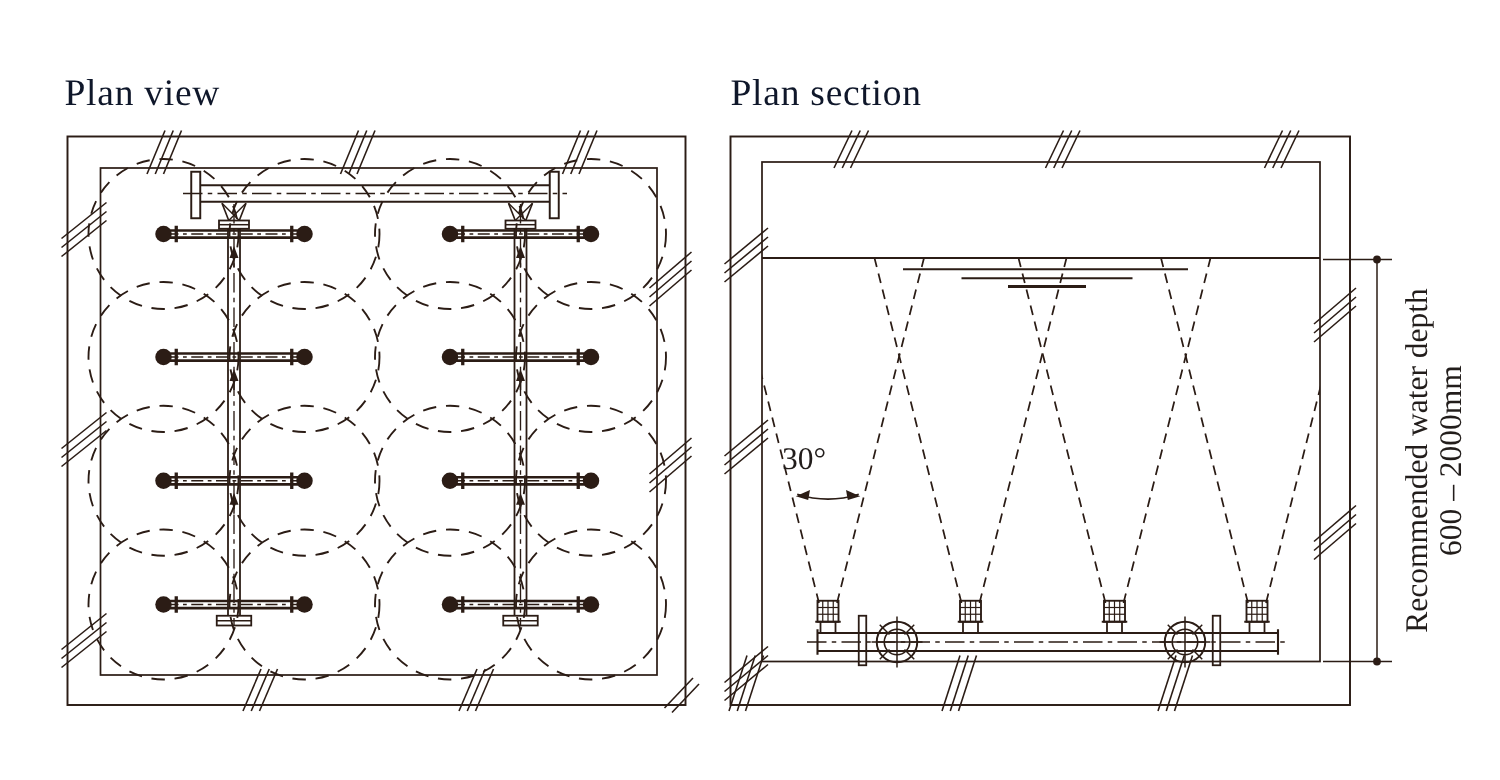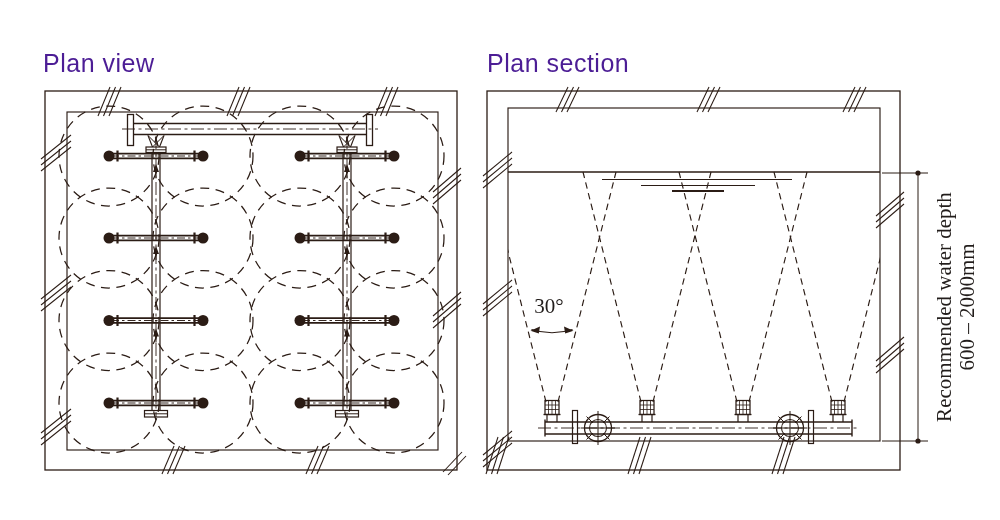--- a/index.html
+++ b/index.html
@@ -1,22 +1,22 @@
 <!DOCTYPE html>
 <html><head>
 <meta charset="utf-8">
 <style>
   html,body{margin:0;padding:0;}
   body{width:1000px;height:520px;background:#ffffff;position:relative;overflow:hidden;
        font-family:"Liberation Sans", sans-serif;}
-  .title{position:absolute;font-size:25px;letter-spacing:.5px;color:#4c1d95;
-         font-family:Liberation Sans, sans-serif;white-space:nowrap;}
+  .title{position:absolute;font-size:25px;letter-spacing:.5px;color:#0f172a;
+         font-family:Liberation Serif, serif;white-space:nowrap;}
   #plan-title{left:43px;top:49px;}
   #cross-title{left:487px;top:49px;}
-  #angle-label{position:absolute;left:549px;top:306px;transform:translate(-50%,-50%);
+  #angle-label{position:absolute;left:536px;top:306px;transform:translate(-50%,-50%);
          font-family:"Liberation Serif", serif;font-size:21px;color:#221d1b;white-space:nowrap;}
   #depth-label{position:absolute;left:956px;top:307px;width:300px;
          transform:translate(-50%,-50%) rotate(-90deg);text-align:center;
          font-family:"Liberation Serif", serif;font-size:21px;line-height:23px;color:#221d1b;
          white-space:nowrap;}
   svg{position:absolute;left:0;top:0;}
 </style>
 </head>
 <body>
 

